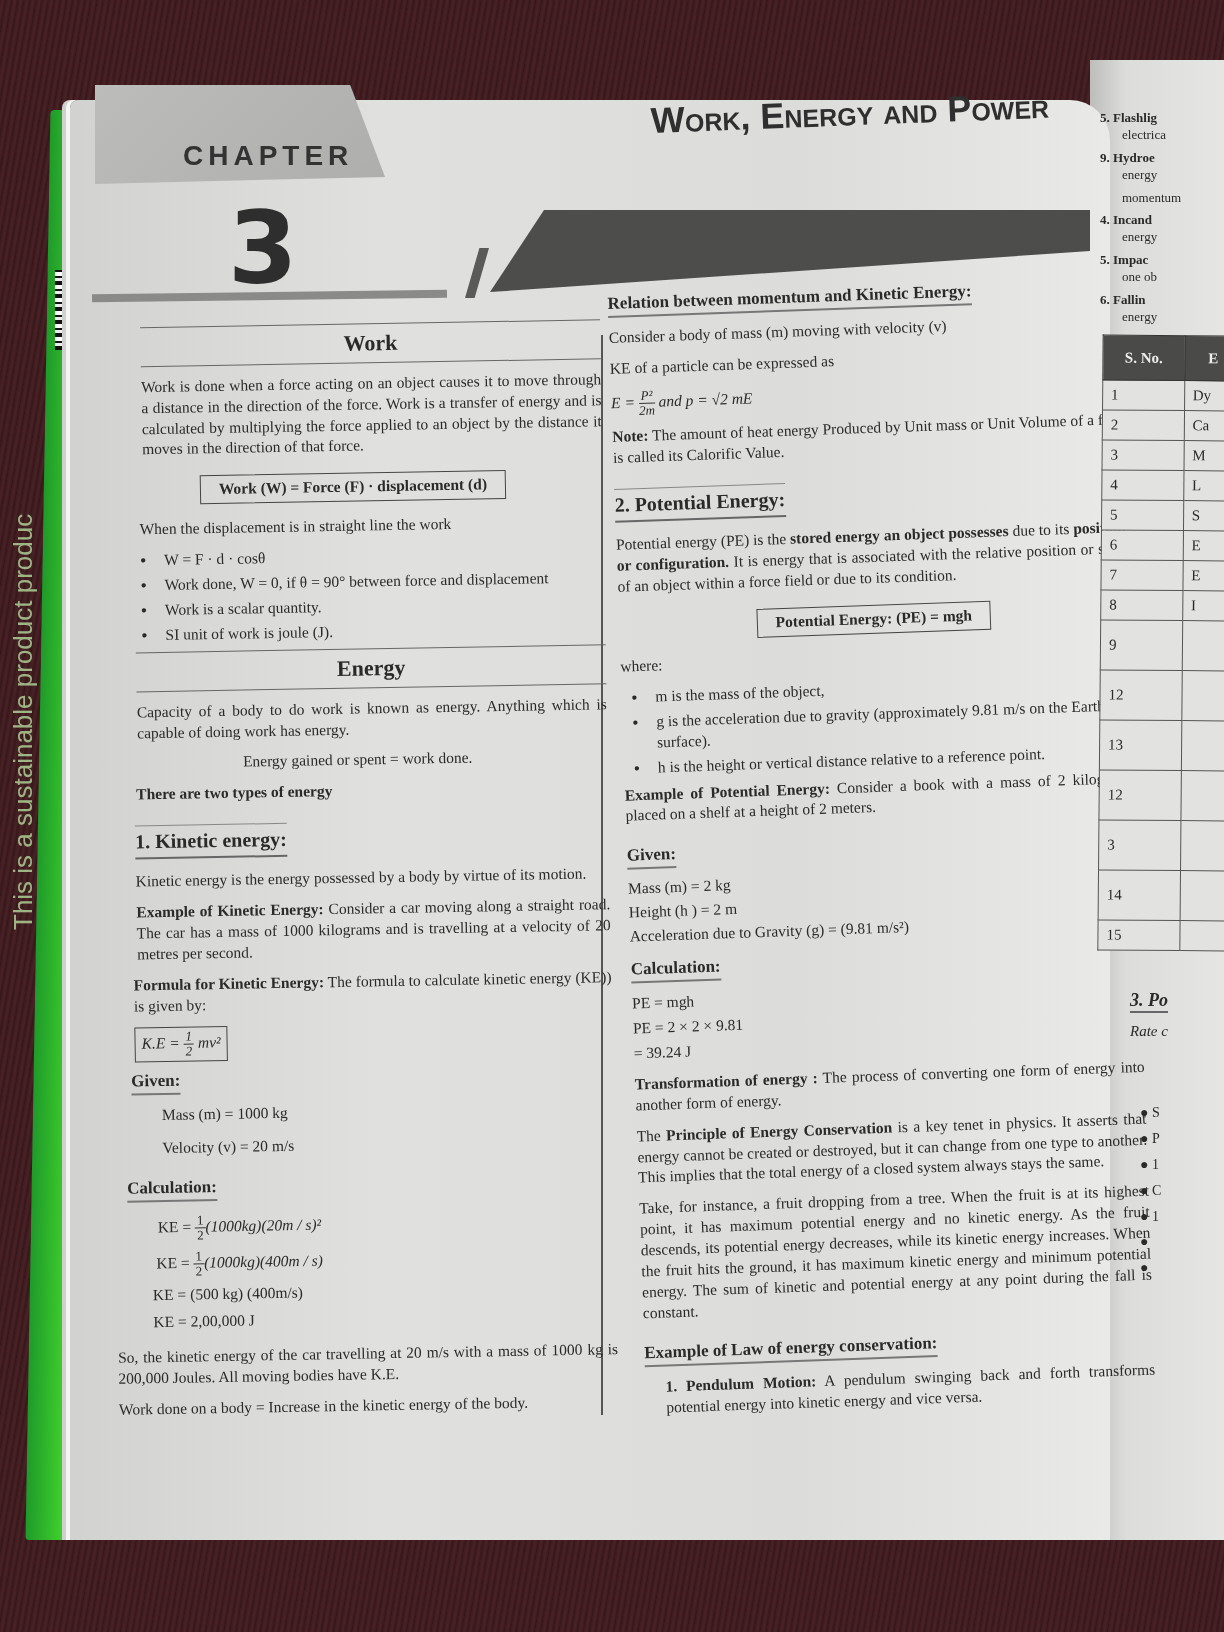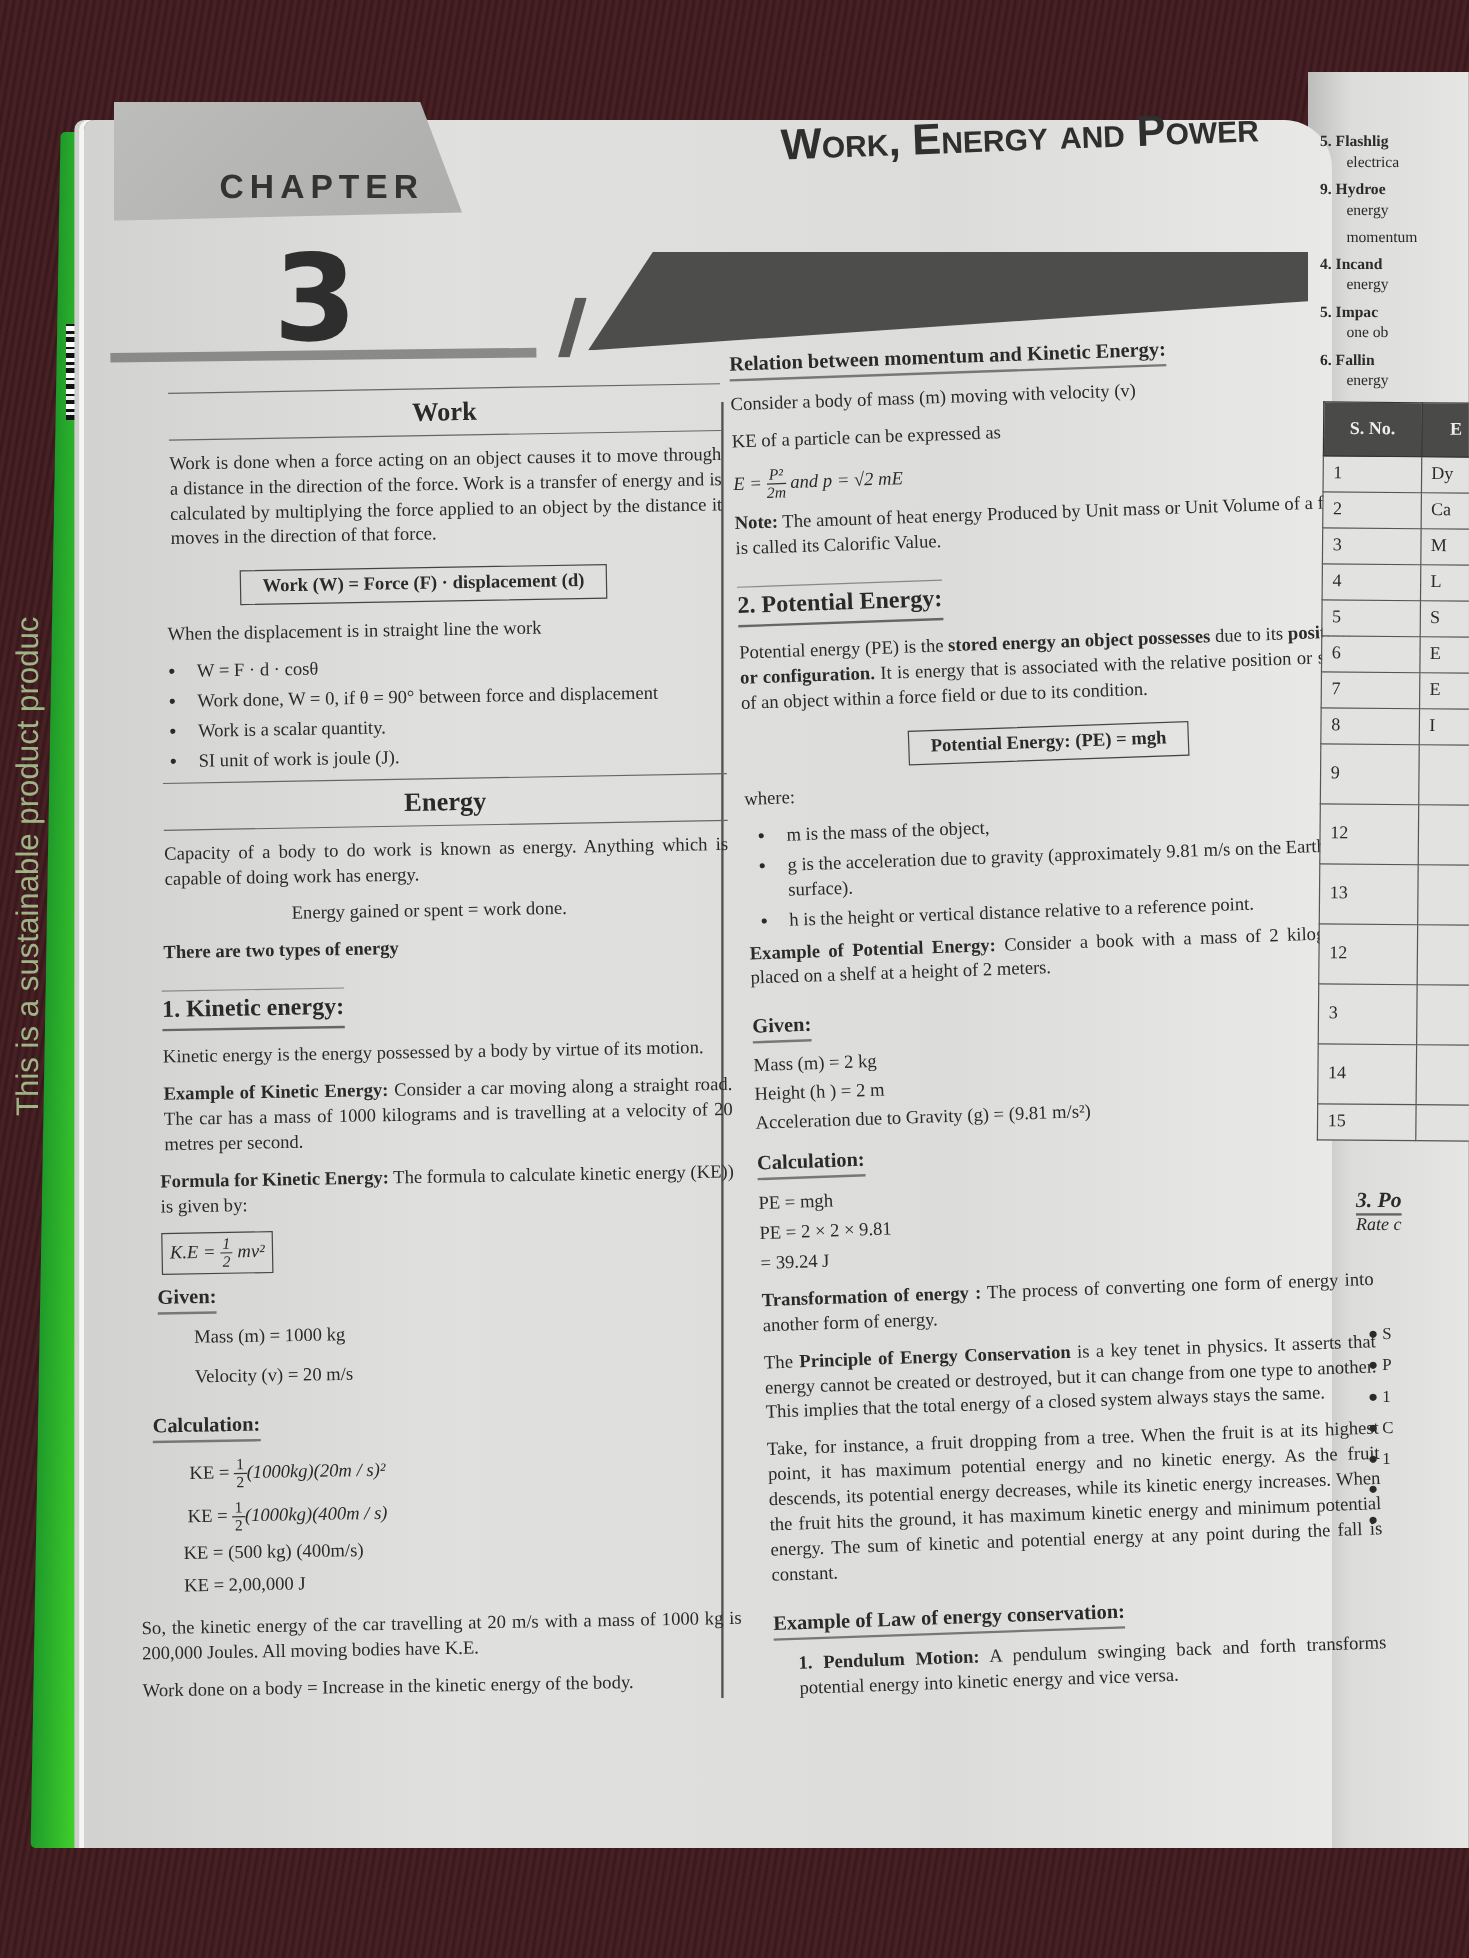--- a/index.html
+++ b/index.html
@@ -300,21 +300,21 @@
       </tr>
     <tr>
         <td>15</td>
         <td></td>
       </tr>
   </tbody>
 </table>
 
 <div class="r-bottom">
   <div style="font-weight:bold;border-bottom:2px solid #666">3. Po</div>
-  <div style="font-size:15px;">Rate c</div>
+  <div style="font-size:15px;margin-top:10px">Rate c</div>
 </div>
 <div class="r-bullets">
   <div>● <span>S</span></div>
   <div>● <span>P</span></div>
   <div>● <span>1</span></div>
   <div>● <span>C</span></div>
   <div>● <span>1</span></div>
   <div>● <span></span></div>
   <div>● <span></span></div>
 </div>

